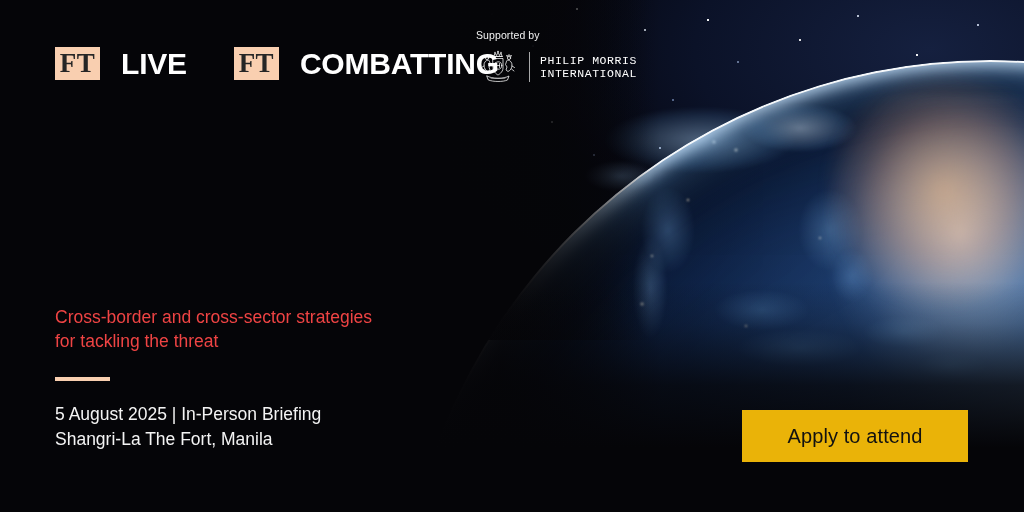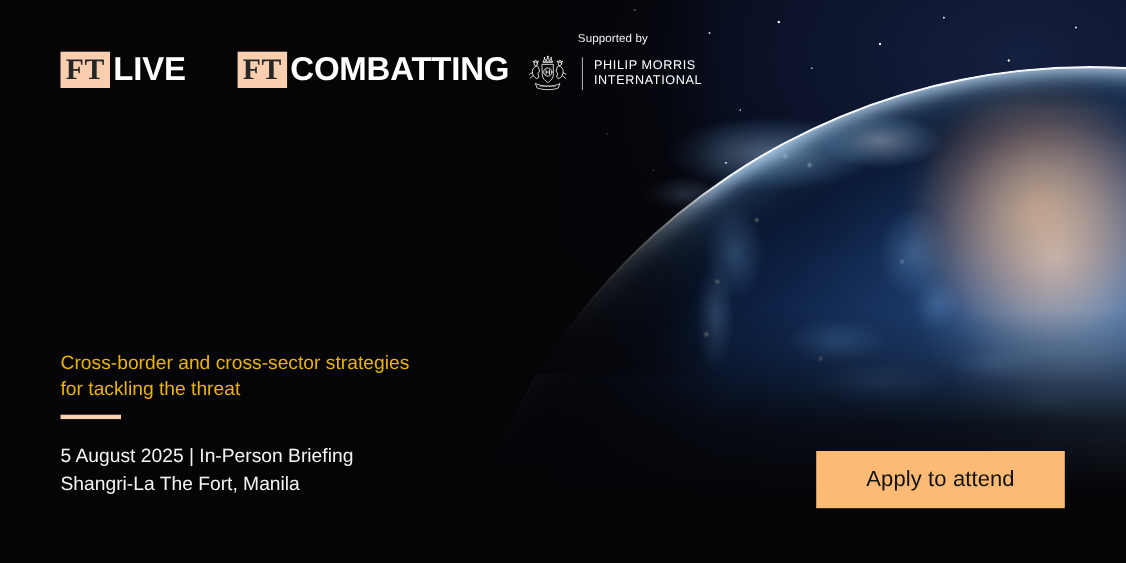--- a/index.html
+++ b/index.html
@@ -181,21 +181,21 @@
     background: #F9CFB0;
     display: flex; align-items: center; justify-content: center;
     font-family: Liberation Serif, serif;
     font-weight: 700;
     font-size: 27px;
     color: #262626;
     letter-spacing: .5px;
     line-height: 1;
   }
   .brand-word {
-    margin-left: 3px;
+    margin-left: 21px;
     color: #ffffff;
     font-size: 30px;
     font-weight: 700;
     letter-spacing: -0.2px;
     line-height: 1;
     white-space: nowrap;
   }
   .lockup-gap { width: 47px; }
 
   
@@ -203,55 +203,55 @@
     position: absolute;
     left: 476px; top: 29px;
     color: #ffffff;
   }
   .supported-label {
     font-size: 10.5px;
     font-weight: 400;
     letter-spacing: .1px;
     margin-bottom: 9px;
     color: #f2f2f2;
-    text-align: center;
   }
   .pmi { display: flex; align-items: center; }
   .pmi-crest { width: 44px; height: 34px; flex: 0 0 auto; }
   .pmi-divider {
     width: 1px; height: 30px;
     background: rgba(255,255,255,0.65);
     margin: 0 10px 0 9px;
   }
   .pmi-name {
-    font-family: Liberation Sans, sans-serif;
+    font-family: Liberation Mono, monospace;
     color: #ffffff;
     font-size: 11.5px;
     line-height: 13px;
     letter-spacing: .55px;
+    text-align: right;
   }
 
   
   .headline {
     position: absolute;
     left: 55px; top: 212px;
     color: #ffffff;
     font-size: 39px;
     font-weight: 700;
     line-height: 41px;
     letter-spacing: -0.2px;
     white-space: pre;
     text-shadow: 0 1px 10px rgba(0,0,0,0.55);
   }
 
   
   .subtitle {
     position: absolute;
-    left: 55px; top: 299px;
-    color: #eab308;
+    left: 55px; top: 287px;
+    color: #ef4444;
     font-size: 17.5px;
     font-weight: 400;
     line-height: 24px;
     white-space: pre;
   }
 
   
   .accent-rule {
     position: absolute;
     left: 55px; top: 377px;
@@ -268,21 +268,21 @@
     font-weight: 400;
     line-height: 25px;
     white-space: pre;
   }
 
   
   .cta {
     position: absolute;
     left: 742px; top: 410px;
     width: 226px; height: 52px;
-    background: #fdba74;
+    background: #eab308;
     border: none;
     color: #111111;
     font-family: "Liberation Sans", sans-serif;
     font-size: 20px;
     font-weight: 400;
     letter-spacing: .1px;
     cursor: pointer;
     padding: 0;
   }
 </style>

